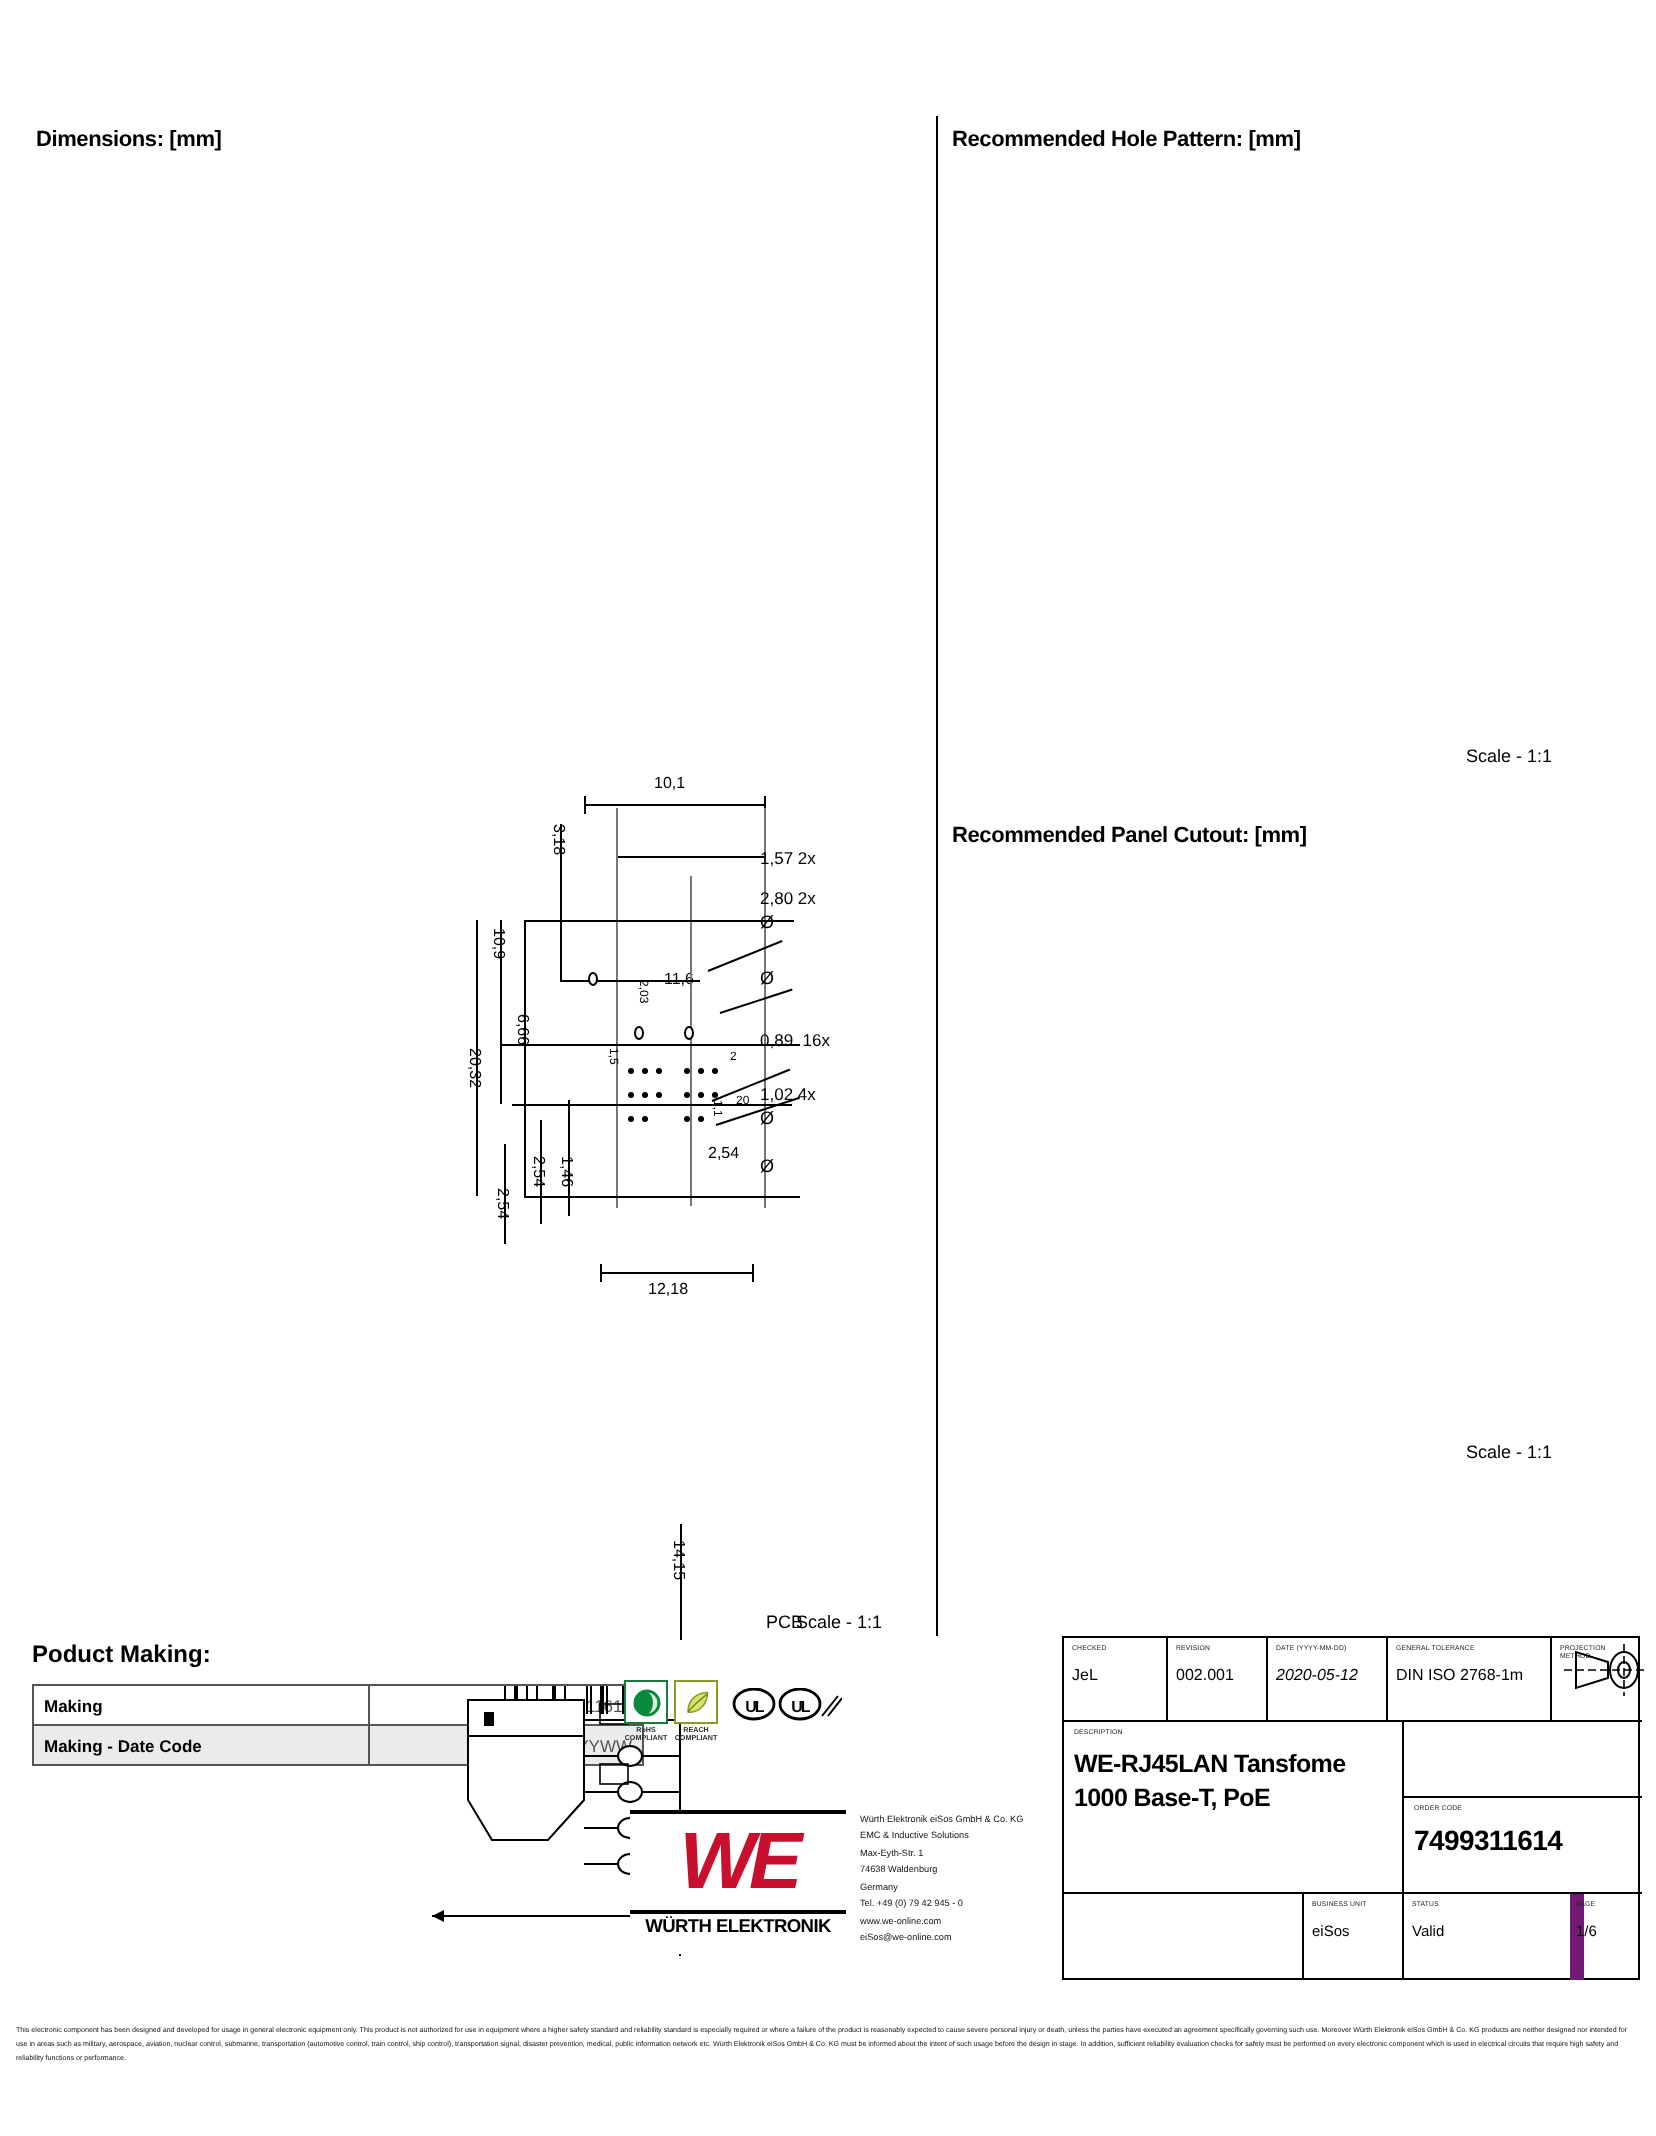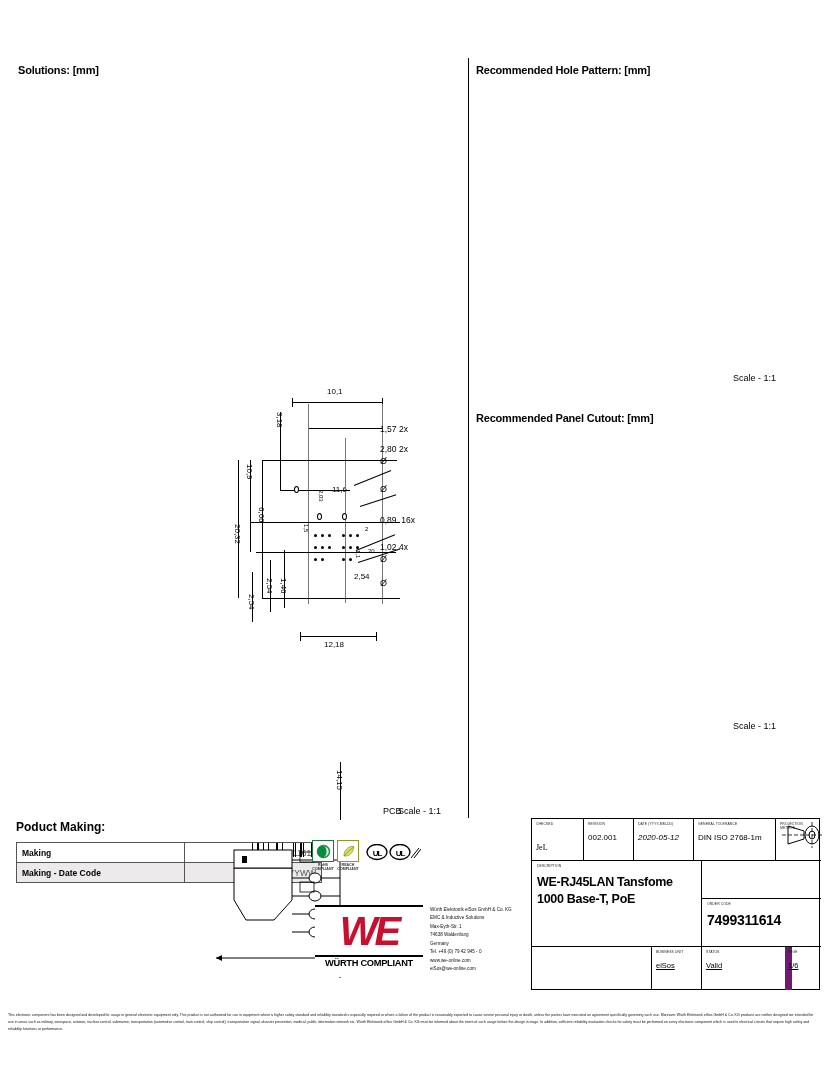--- a/index.html
+++ b/index.html
@@ -152,34 +152,34 @@
     position:absolute; left:170px; top:80px; width:119px; height:48px;
     border-bottom:1px solid #000; padding:3px 0 0 5px;
   }
   #order-val { font-size:14px; font-weight:bold; margin-top:6px; letter-spacing:-0.3px;}
   #tb-row3 { position:absolute; left:0; top:128px; width:289px; height:43px; }
   #tb-row3 > div { position:absolute; top:0; height:43px; padding:3px 0 0 4px; }
   #tb-r3a { left:0; width:120px; border-right:1px solid #000; }
   #tb-r3b { left:120px; width:50px; border-right:1px solid #000; }
   #tb-r3c { left:170px; width:90px; border-right:7px solid #701a75; }
   #tb-r3d { left:252px; width:29px; }
-  .tb-v2 { font-size:7.5px; margin-top:7px;text-decoration:underline; }
+  .tb-v2 { font-size:7.5px; margin-top:7px; }
 
   
   #disclaimer {
     position: absolute; left: 8px; top: 1012px; width: 812px;
     font-size: 3.55px; line-height: 1.95; color:#111; text-align:left;
   }
 </style>
 </head>
 <body>
 
 <div id="page">
 
-  <div class="sec-head" id="head-dimensions">Solutions: [mm]</div>
+  <div class="sec-head" id="head-dimensions">Dimensions: [mm]</div>
   <div class="sec-head" id="head-hole">Recommended Hole Pattern: [mm]</div>
   <div class="sec-head" id="head-panel">Recommended Panel Cutout: [mm]</div>
 
   <div id="col-divider"></div>
 
   <div class="scale-lbl" id="scale-hole">Scale - 1:1</div>
   <div class="scale-lbl" id="scale-panel">Scale - 1:1</div>
   <div class="scale-lbl" id="scale-dim">Scale - 1:1</div>
   <div id="pcb-lbl">PCB</div>
 
@@ -386,39 +386,39 @@
         <ellipse cx="35" cy="8" rx="10" ry="7.5" fill="none" stroke="#000" stroke-width="1.4"></ellipse>
         <text x="35" y="12" font-size="8" font-weight="bold" text-anchor="middle" font-family="Liberation Sans, sans-serif">UL</text>
         <line x1="46" y1="14" x2="54" y2="4" stroke="#000" stroke-width="1"></line>
         <line x1="49" y1="14" x2="56" y2="5" stroke="#000" stroke-width="1"></line>
       </svg>
     </div>
   </div>
 
   <div id="we-logo">
     <div id="we-mark">WE</div>
-    <div id="we-name">WÜRTH COMPLIANT</div>
+    <div id="we-name">WÜRTH ELEKTRONIK</div>
   </div>
 
   <div id="address">
     <div>Würth Elektronik eiSos GmbH &amp; Co. KG</div>
     <div>EMC &amp; Inductive Solutions</div>
     <div>Max-Eyth-Str. 1</div>
     <div>74638 Waldenburg</div>
     <div>Germany</div>
     <div>Tel. +49 (0) 79 42 945 - 0</div>
     <div>www.we-online.com</div>
     <div>eiSos@we-online.com</div>
   </div>
 
   <div id="titleblock">
     <div id="tb-row1">
       <div id="tb-c1">
         <div class="tb-lab">CHECKED</div>
-        <div class="tb-val" style="margin-top:17px;font-family:Liberation Serif, serif;">JeL</div>
+        <div class="tb-val" style="margin-top:7px;">JeL</div>
       </div>
       <div id="tb-c2">
         <div class="tb-lab">REVISION</div>
         <div class="tb-val" style="margin-top:7px;">002.001</div>
       </div>
       <div id="tb-c3">
         <div class="tb-lab">DATE (YYYY-MM-DD)</div>
         <div class="tb-val" style="margin-top:7px;font-style:italic;">2020-05-12</div>
       </div>
       <div id="tb-c4">

